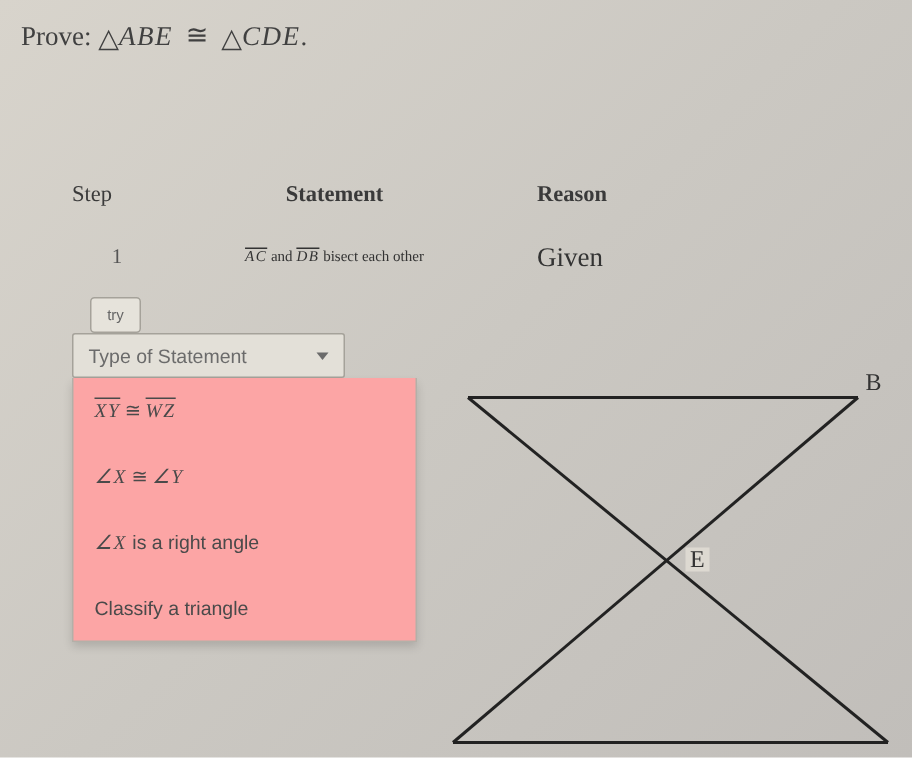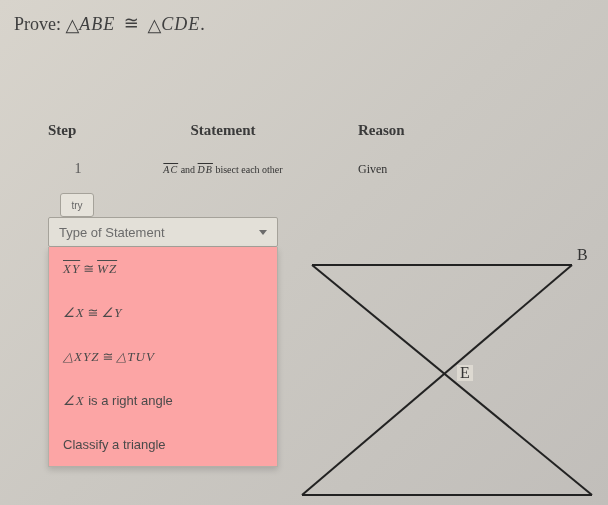--- a/index.html
+++ b/index.html
@@ -26,33 +26,33 @@
 
   .table-area {
     margin-top: 38px;
     padding-left: 48px;
   }
   .hdr-row {
     display: flex;
     align-items: baseline;
     margin-bottom: 22px;
   }
-  .col-step  { width: 60px; font-weight: bold; font-size: 15px; }
+  .col-step  { width: 60px; font-weight: normal; font-size: 15px; }
   .col-stmt  { width: 230px; text-align: center; font-weight: bold; font-size: 15px; margin-top: 48px; }
   .col-reason{ width: 160px; font-weight: bold; font-size: 15px; padding-left: 20px;}
 
   .row1 {
     display: flex;
     align-items: center;
     margin-bottom: 16px;
   }
   .step-num { width: 60px; text-align: center; font-size: 14px; color: #555;}
   .stmt1 { width: 230px; text-align: center; font-size: 10px; color: #333; }
   .stmt1 .seg { text-decoration: overline; font-style: italic; letter-spacing: 1px; }
-  .reason1 { width: 160px; font-size: 12px; padding-left: 20px; color: #333;}
+  .reason1 { width: 160px; font-size: 18px; padding-left: 20px; color: #333;}
 
   .row2 {
     display: flex;
     align-items: flex-start;
     flex-direction: column;
   }
   .try-btn {
     width: 34px;
     height: 24px;
     border: 1px solid #a5a29a;
@@ -62,21 +62,21 @@
     color: #666;
     font-family: Arial, sans-serif;
     display: flex;
     align-items: center;
     justify-content: center;
     margin-left: 12px;
     margin-right: 14px;
     cursor: pointer;
   }
 
-  .dropdown-wrap { width: 230px; position: relative; }
+  .dropdown-wrap { width: 182px; position: relative; }
   .dropdown-sel {
     height: 30px;
     border: 1px solid #a5a29a;
     background: #e3e0d8;
     border-radius: 2px;
     display: flex;
     align-items: center;
     padding: 0 10px;
     font-size: 13px;
     color: #6b6b6b;
@@ -163,23 +163,20 @@
         <span class="caret"></span>
       </div>
       <div class="dropdown-menu">
         <div class="dd-item">
           <span class="mi seg">XY</span><span class="sym">≅</span><span class="mi seg">WZ</span>
         </div>
         <div class="dd-item">
           <span class="mi">∠X</span><span class="sym">≅</span><span class="mi">∠Y</span>
         </div>
         <div class="dd-item">
-          <span class="mi">△XYZ</span><span class="sym">≅</span><span class="mi">△TUV</span>
-        </div>
-        <div class="dd-item">
           <span class="mi">∠X</span><span> is a right angle</span>
         </div>
         <div class="dd-item">
           <span>Classify a triangle</span>
         </div>
       </div>
     </div>
   </div>
 </div>
 

